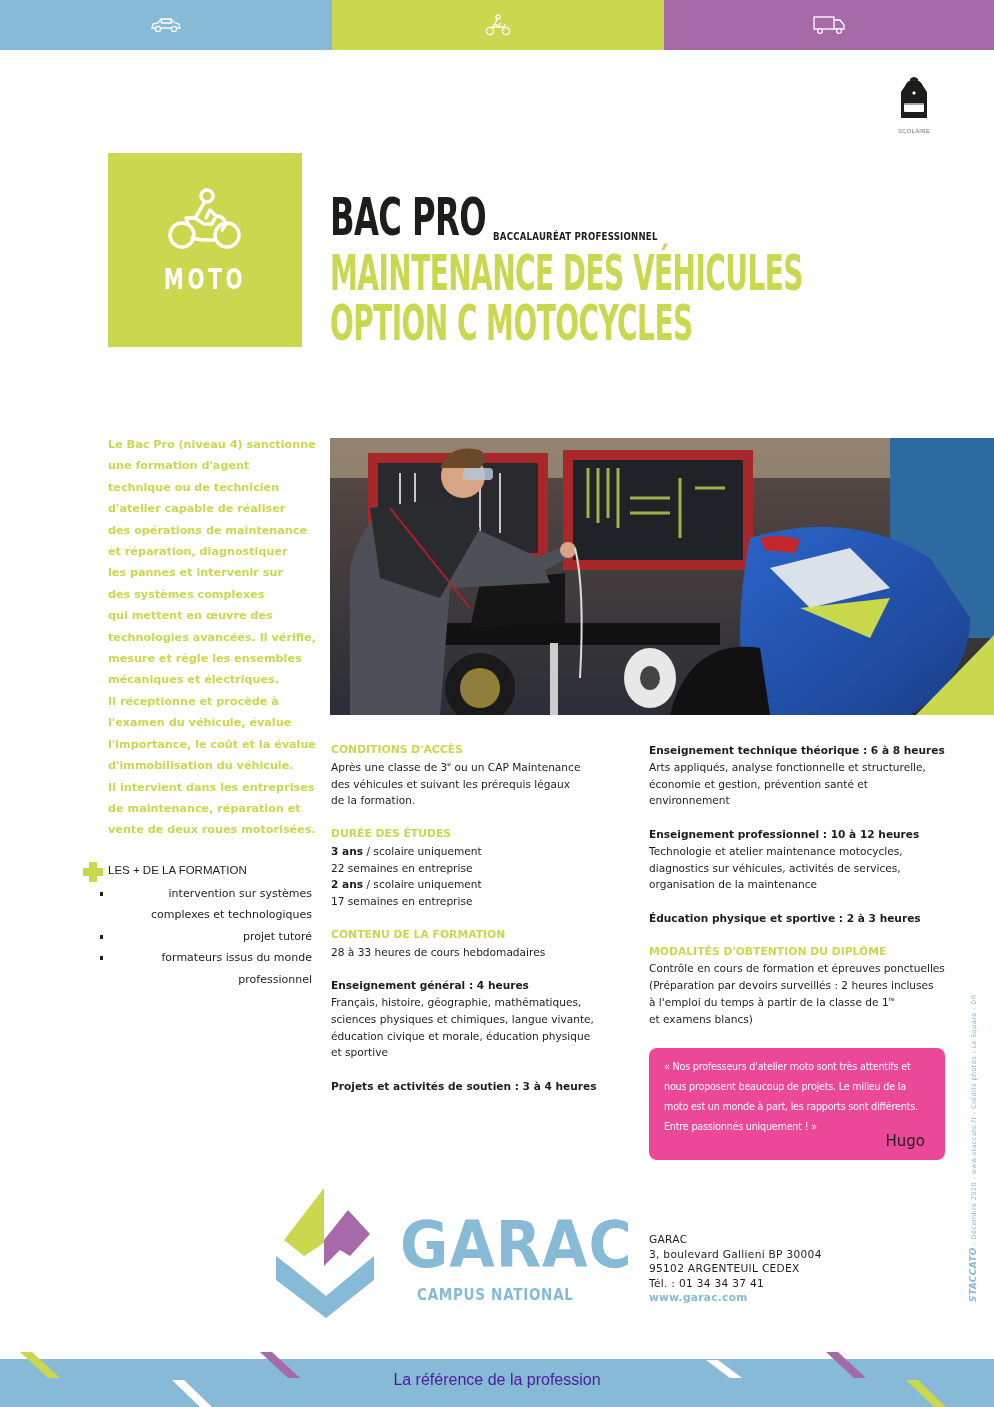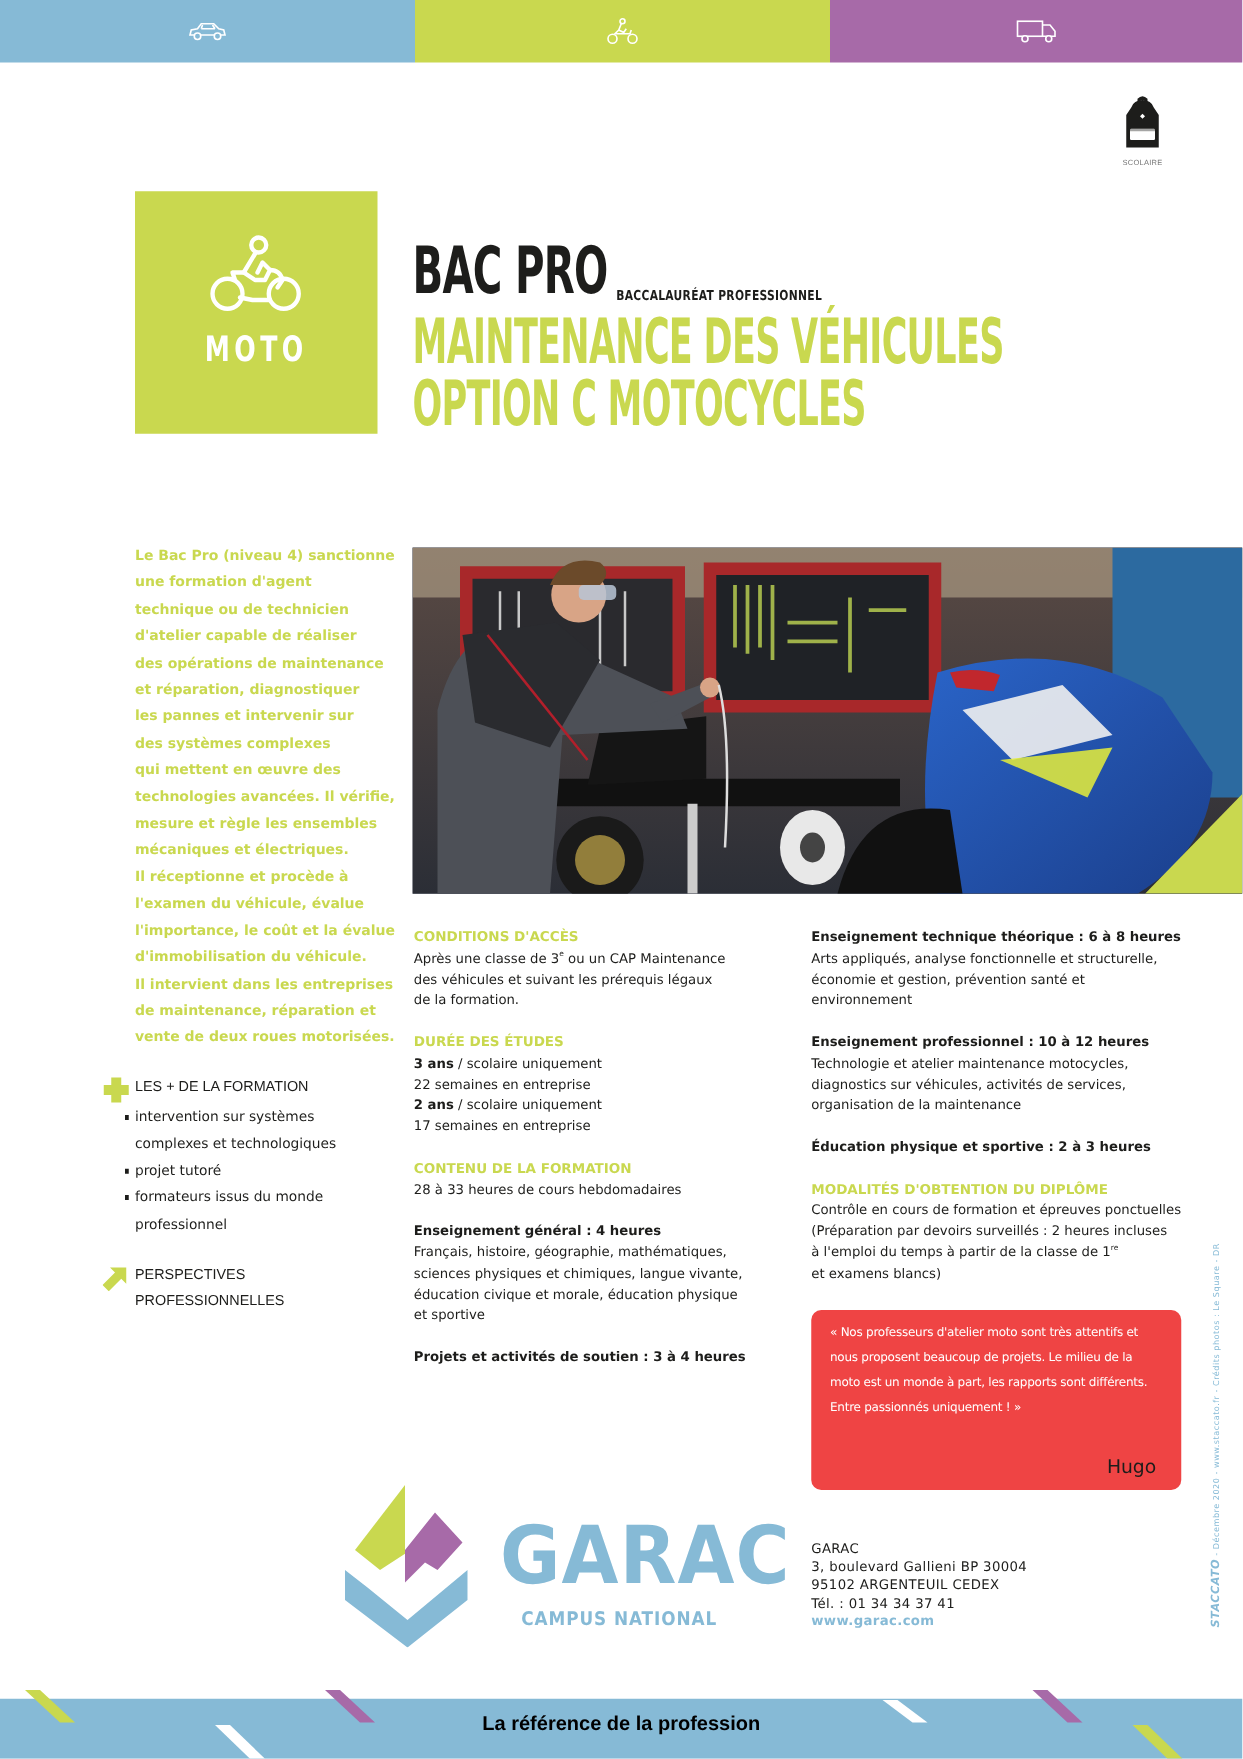--- a/index.html
+++ b/index.html
@@ -33,61 +33,61 @@
 
   
   .intro { position: absolute; left: 108px; top: 434px; width: 200px; font-family: "DejaVu Sans", sans-serif; font-weight: bold; font-size: 11.2px; line-height: 21.4px; color: #c9d84f; }
   .intro span { display: block; white-space: nowrap; }
 
   
   .plus-block { position: absolute; left: 82px; top: 860px; width: 230px; font-size: 11.5px; }
   .sec-head { display: flex; align-items: flex-start; }
   .sec-icon { width: 22px; height: 22px; flex: 0 0 22px; margin-right: 4px; margin-top: 1px; }
   .sec-title { font-family: Liberation Sans, sans-serif; font-size: 11.5px; line-height: 21.4px; color: #1d1d1b; }
-  .bullets { margin-left: 18px; }
+  .bullets { margin-left: 18px; text-align: right; }
   .bullets li { list-style: none; position: relative; padding-left: 8px; font-family: "DejaVu Sans", sans-serif; font-size: 11px; line-height: 21.4px; color: #1d1d1b; }
   .bullets li::before { content: ""; position: absolute; left: 0; top: 9px; width: 3px; height: 4px; background: #1d1d1b; }
   .persp-block { position: absolute; left: 82px; top: 1010px; width: 230px; }
 
   
   .photo { position: absolute; left: 330px; top: 438px; width: 664px; height: 277px; overflow: hidden; background: #3a3f4c; }
   .photo svg { position: absolute; left: 0; top: 0; }
 
   
   .col { position: absolute; font-family: "DejaVu Sans", sans-serif; font-size: 10.6px; line-height: 16.8px; color: #1d1d1b; }
   .col-mid { left: 331px; top: 742px; width: 300px; }
   .col-right { left: 649px; top: 742px; width: 300px; }
   .h-green { color: #c9d84f; font-weight: bold; font-size: 10.8px; }
   .h-dark { font-weight: bold; }
   .gap { height: 16.8px; }
   .col p { white-space: nowrap; }
   sup { font-size: 6px; vertical-align: top; line-height: 10px; }
 
   
-  .quote { position: absolute; left: 649px; top: 1048px; width: 296px; height: 144px; background: #ef4444; border-radius: 8px; padding: 9px 10px 0 15px; }
+  .quote { position: absolute; left: 649px; top: 1048px; width: 296px; height: 112px; background: #ec4899; border-radius: 8px; padding: 9px 10px 0 15px; }
   .quote .q { font-family: "DejaVu Sans", sans-serif; font-size: 9.6px; line-height: 20px; color: #ffffff; letter-spacing: -0.2px; }
   .quote .q span { display: block; white-space: nowrap; }
   .quote .author { position: absolute; right: 20px; bottom: 10px; font-family: "DejaVu Sans", sans-serif; font-weight: normal; font-size: 15px; color: #1d1d1b; }
 
   
   .logo { position: absolute; left: 276px; top: 1188px; }
   .logo-word { position: absolute; left: 400px; top: 1210px; font-family: "DejaVu Sans", sans-serif; font-weight: bold; font-size: 64px; line-height: 70px; color: #86bad6; transform: scaleX(0.92); transform-origin: left; letter-spacing: 1px; }
   .logo-sub { position: absolute; left: 417px; top: 1286px; font-family: "DejaVu Sans", sans-serif; font-weight: bold; font-size: 15px; color: #86bad6; letter-spacing: 0.8px; transform: scaleX(0.9); transform-origin: left; white-space: nowrap; }
 
   
   .address { position: absolute; left: 649px; top: 1232px; font-family: "DejaVu Sans", sans-serif; font-size: 10.6px; line-height: 14.5px; color: #1d1d1b; letter-spacing: 0.3px; }
   .address .web { color: #86bad6; font-weight: bold; }
 
   
   .credits { position: absolute; left: 968px; top: 1302px; transform: rotate(-90deg); transform-origin: left top; white-space: nowrap; font-family: "DejaVu Sans", sans-serif; font-size: 6.5px; color: #86bad6; letter-spacing: 0.4px; }
   .credits .brand { font-style: italic; font-weight: bold; font-size: 9px; }
 
   
   .footer { position: absolute; left: 0; top: 1359px; width: 994px; height: 48px; background: #86bad6; }
-  .footer .tag { position: absolute; left: 0; width: 994px; top: 12px; text-align: center; font-family: "Liberation Sans", sans-serif; font-size: 16px; color: #000000; font-weight: bold; }
+  .footer .tag { position: absolute; left: 0; width: 994px; top: 12px; text-align: center; font-family: "Liberation Sans", sans-serif; font-size: 16px; color: #4c1d95; }
   .stripes { position: absolute; left: 0; top: 1330px; width: 994px; height: 77px; pointer-events: none; }
 </style>
 </head>
 <body>
 
 <div class="topbar">
   <div class="tab tab-car">
     <svg width="32" height="18" viewBox="0 0 32 18" fill="none" stroke="#fff" stroke-width="1.3">
       <path d="M2 12 L3 8 L8 7 L11 3 L21 3 L25 7 L29 8 L30 12 Z"></path>
       <path d="M12 4 L11 7 M20 4 L22 7 M11 7 L22 7"></path>
@@ -176,28 +176,20 @@
     <div class="sec-title">LES + DE LA FORMATION</div>
   </div>
   <ul class="bullets">
     <li><span>intervention sur systèmes</span><br><span>complexes et technologiques</span></li>
     <li><span>projet tutoré</span></li>
     <li><span>formateurs issus du monde</span><br><span>professionnel</span></li>
   </ul>
 </div>
 
 <div class="persp-block">
-  <div class="sec-head">
-    <svg class="sec-icon" viewBox="0 0 22 22">
-      <path d="M6 3 H19 V16 L15 12 L5 22 L0 17 L10 7 Z" fill="#c9d84f"></path>
-    </svg>
-    <div class="sec-title">
-      <span>PERSPECTIVES</span><br><span>PROFESSIONNELLES</span>
-    </div>
-  </div>
 </div>
 
 <div class="photo" title="Apprenti mécanicien en atelier diagnostiquant une moto de course bleue">
   <svg width="664" height="277" viewBox="0 0 664 277">
     <defs>
       <linearGradient id="bg" x1="0" y1="0" x2="0" y2="1">
         <stop offset="0" stop-color="#5a4a44"></stop>
         <stop offset="1" stop-color="#2b2e36"></stop>
       </linearGradient>
       <linearGradient id="moto" x1="0" y1="0" x2="1" y2="1">

